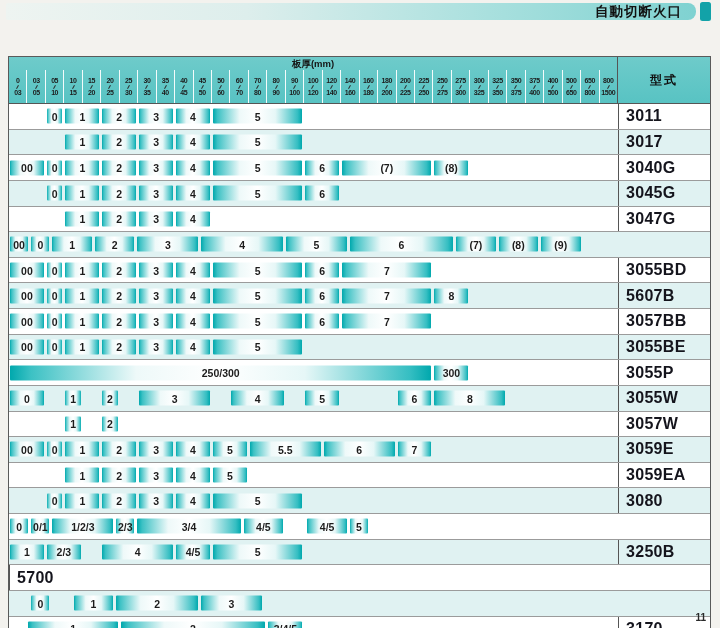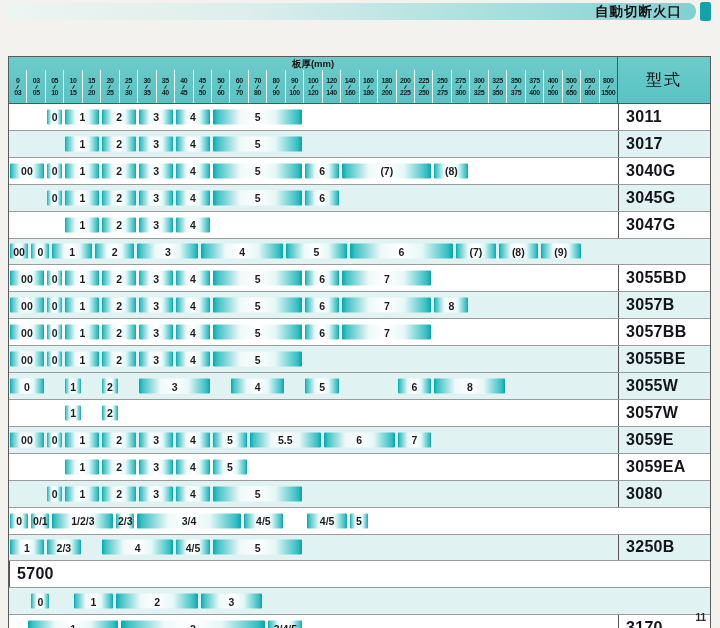--- a/index.html
+++ b/index.html
@@ -44,21 +44,21 @@
   .col{
     flex:1 1 0;min-width:0;display:flex;flex-direction:column;align-items:center;justify-content:center;
     border-left:1px solid #f4fbfb;
     font-size:7px;font-weight:bold;color:#1c1c1c;letter-spacing:-0.4px;line-height:8px;
   }
   .col:first-child{border-left:none;}
   .col .tick{width:1px;height:4px;background:#2a2a2a;transform:rotate(30deg);margin:0 auto;}
   .thead-model{
     flex:0 0 92px;border-left:1.5px solid #555;
     display:flex;align-items:center;justify-content:center;
-    font-size:16px;font-weight:normal;color:#101010;letter-spacing:2px;text-align:right;
+    font-size:12px;font-weight:bold;color:#101010;letter-spacing:2px;text-align:right;
   }
   
   .rows{flex:1 1 auto;display:flex;flex-direction:column;}
   .row{flex:1 1 0;display:flex;border-top:1px solid #9b9b9b;min-height:0;}
   .row:first-child{border-top:none;}
   .row.alt{background:#e0f2f2;}
   .bars{flex:1 1 auto;position:relative;min-width:0;}
   .model{
     flex:0 0 92px;border-left:1.5px solid #555;
     display:flex;align-items:center;justify-content:flex-start;
@@ -480,21 +480,21 @@
           <div class="seg" style="left: calc(48.4848% + 1px); width: calc(6.06061% - 3px);">
             <span>6</span>
           </div>
           <div class="seg" style="left: calc(54.5455% + 1px); width: calc(15.1515% - 3px);">
             <span>7</span>
           </div>
           <div class="seg" style="left: calc(69.697% + 1px); width: calc(6.06061% - 3px);">
             <span>8</span>
           </div>
         </div>
-        <div class="model">3057B</div>
+        <div class="model">5607B</div>
       </div>
       <div class="row">
         <div class="bars">
           <div class="seg" style="left: calc(0% + 1px); width: calc(6.06061% - 3px);">
             <span>00</span>
           </div>
           <div class="seg" style="left: calc(6.06061% + 1px); width: calc(3.0303% - 3px);">
             <span>0</span>
           </div>
           <div class="seg" style="left: calc(9.09091% + 1px); width: calc(6.06061% - 3px);">
@@ -539,20 +539,31 @@
             <span>3</span>
           </div>
           <div class="seg" style="left: calc(27.2727% + 1px); width: calc(6.06061% - 3px);">
             <span>4</span>
           </div>
           <div class="seg" style="left: calc(33.3333% + 1px); width: calc(15.1515% - 3px);">
             <span>5</span>
           </div>
         </div>
         <div class="model">3055BE</div>
+      </div>
+      <div class="row">
+        <div class="bars">
+          <div class="seg" style="left: calc(0% + 1px); width: calc(69.697% - 3px);">
+            <span>250/300</span>
+          </div>
+          <div class="seg" style="left: calc(69.697% + 1px); width: calc(6.06061% - 3px);">
+            <span>300</span>
+          </div>
+        </div>
+        <div class="model">3055P</div>
       </div>
       <div class="row alt">
         <div class="bars">
           <div class="seg" style="left: calc(0% + 1px); width: calc(6.06061% - 3px);">
             <span>0</span>
           </div>
           <div class="seg" style="left: calc(9.09091% + 1px); width: calc(3.0303% - 3px);">
             <span>1</span>
           </div>
           <div class="seg" style="left: calc(15.1515% + 1px); width: calc(3.0303% - 3px);">

